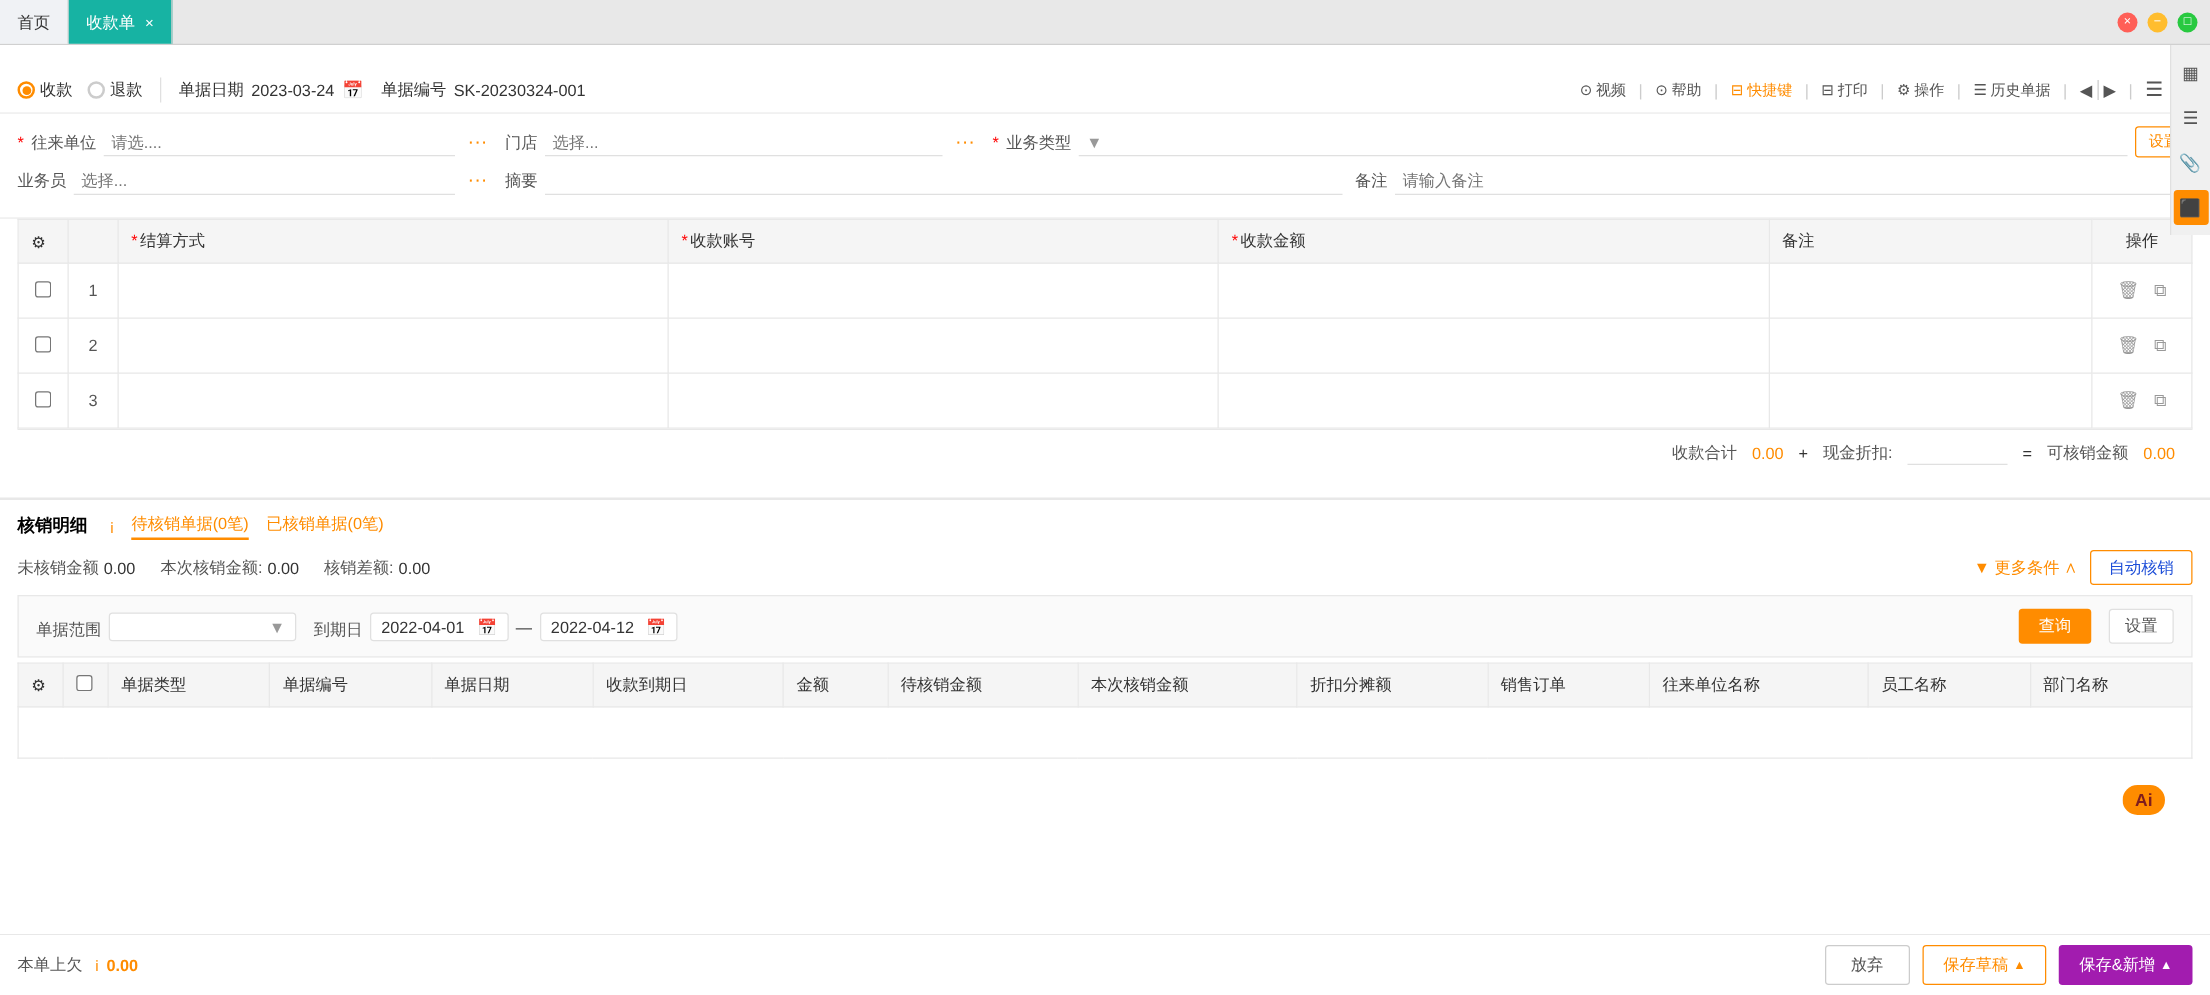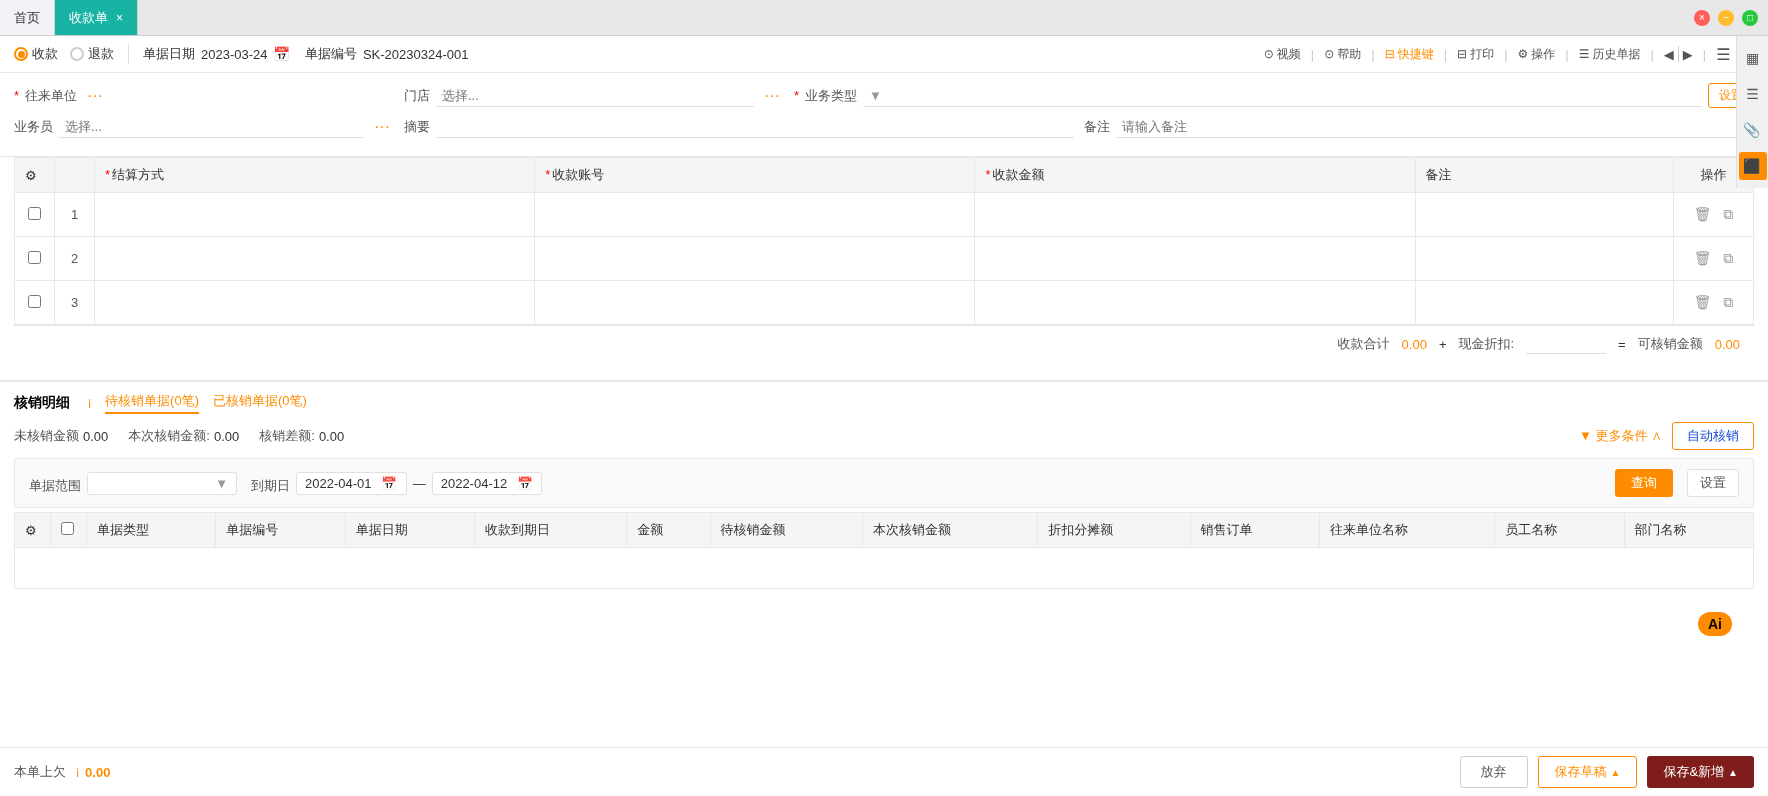--- a/index.html
+++ b/index.html
@@ -39,20 +39,21 @@
       position: relative;
     }
 
     
     .toolbar {
       display: flex; align-items: center;
       padding: 8px 14px;
       background: #fff;
       border-bottom: 1px solid #e8e8e8;
       gap: 14px;
+      margin-top: 18px;
     }
     .radio-group { display: flex; align-items: center; gap: 12px; }
     .radio-item { display: flex; align-items: center; gap: 4px; cursor: pointer; }
     .radio-circle { width: 14px; height: 14px; border-radius: 50%; border: 2px solid #ccc; display: flex; align-items: center; justify-content: center; }
     .radio-circle.checked { border-color: #ff8c00; }
     .radio-circle.checked::after { content: ''; width: 7px; height: 7px; background: #ff8c00; border-radius: 50%; }
     .toolbar-divider { width: 1px; height: 20px; background: #e0e0e0; }
     .field-group { display: flex; align-items: center; gap: 6px; }
     .field-label { color: #333; white-space: nowrap; }
     .field-value { color: #333; font-weight: 500; }
@@ -268,21 +269,21 @@
       background: #fff;
       border: 1px solid #ff8c00;
       color: #ff8c00;
       border-radius: 3px;
       padding: 6px 16px;
       cursor: pointer;
       font-size: 13px;
       display: flex; align-items: center; gap: 4px;
     }
     .btn-save-new {
-      background: #7f1d1d;
+      background: #a21caf;
       border: none;
       color: #fff;
       border-radius: 3px;
       padding: 6px 16px;
       cursor: pointer;
       font-size: 13px;
       display: flex; align-items: center; gap: 4px;
     }
     .btn-arrow { font-size: 10px; }
 
@@ -304,23 +305,23 @@
     }
     .sidebar-icon.active { background: #ff8c00; color: #fff; }
 
     
     ::-webkit-scrollbar { width: 6px; }
     ::-webkit-scrollbar-thumb { background: #ccc; border-radius: 3px; }
 
     
     .ai-badge {
       position: fixed;
-      right: 36px; bottom: 160px;
+      right: 36px; bottom: 144px;
       background: #ff8c00;
-      color: #000000;
+      color: #7f1d1d;
       border-radius: 20px;
       padding: 4px 10px;
       font-size: 14px;
       font-weight: bold;
       cursor: pointer;
       z-index: 200;
     }
   </style>
 </head>
 <body>
@@ -404,20 +405,21 @@
       <span style="cursor:pointer;color:#555;font-size:16px">☰</span>
       <span style="cursor:pointer;font-size:16px;color:#ff8c00">⊞</span>
     </div>
   </div>
 
   <div class="form-section">
     <div class="form-row">
       <div class="form-field" style="max-width:380px">
         <span class="required">*</span>
         <label>往来单位</label>
+        <input type="text" class="form-input" placeholder="请选...." style="">
         <span class="more-btn">···</span>
       </div>
       <div class="form-field" style="max-width:380px">
         <label>门店</label>
         <input type="text" class="form-input" placeholder="选择..." style="">
         <span class="more-btn">···</span>
       </div>
       <div class="form-field">
         <span class="required">*</span>
         <label>业务类型</label>

